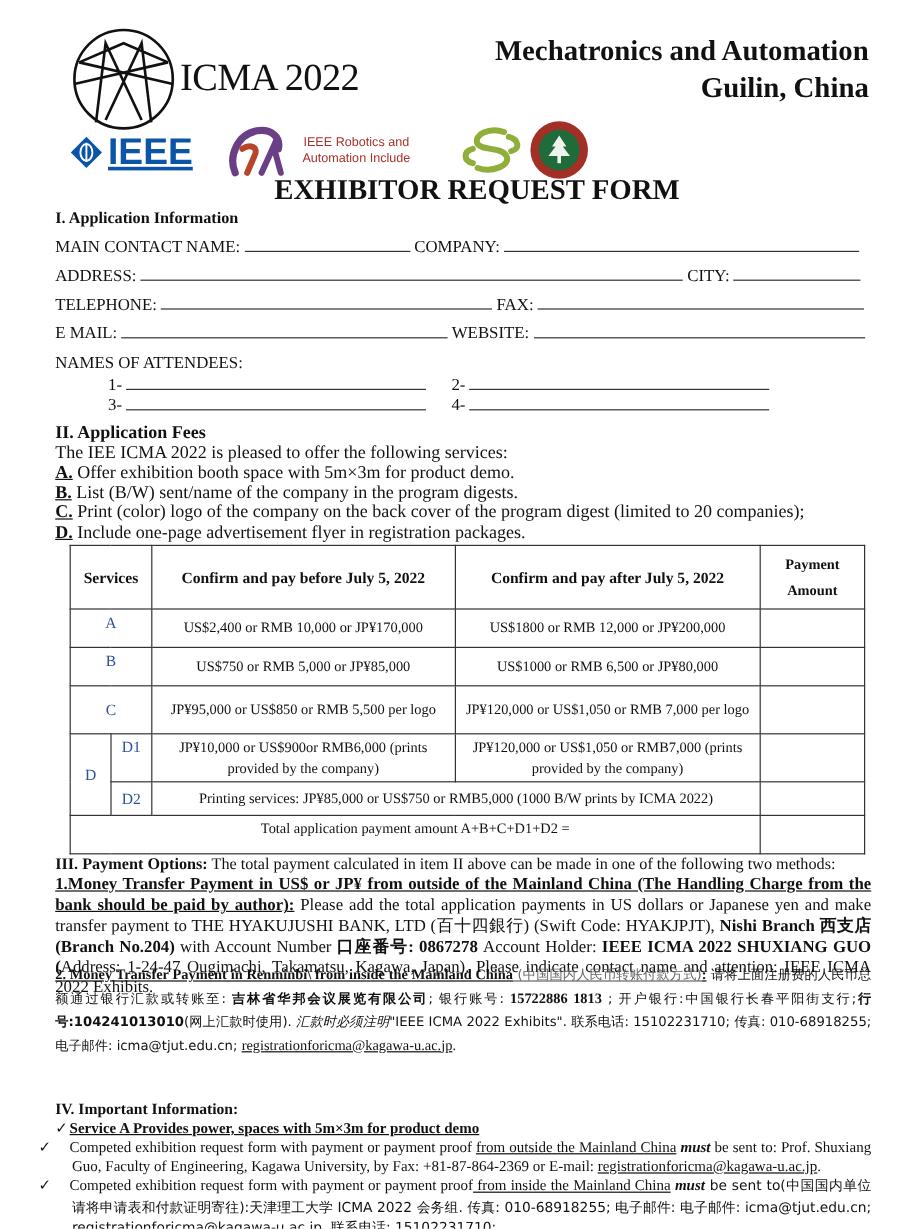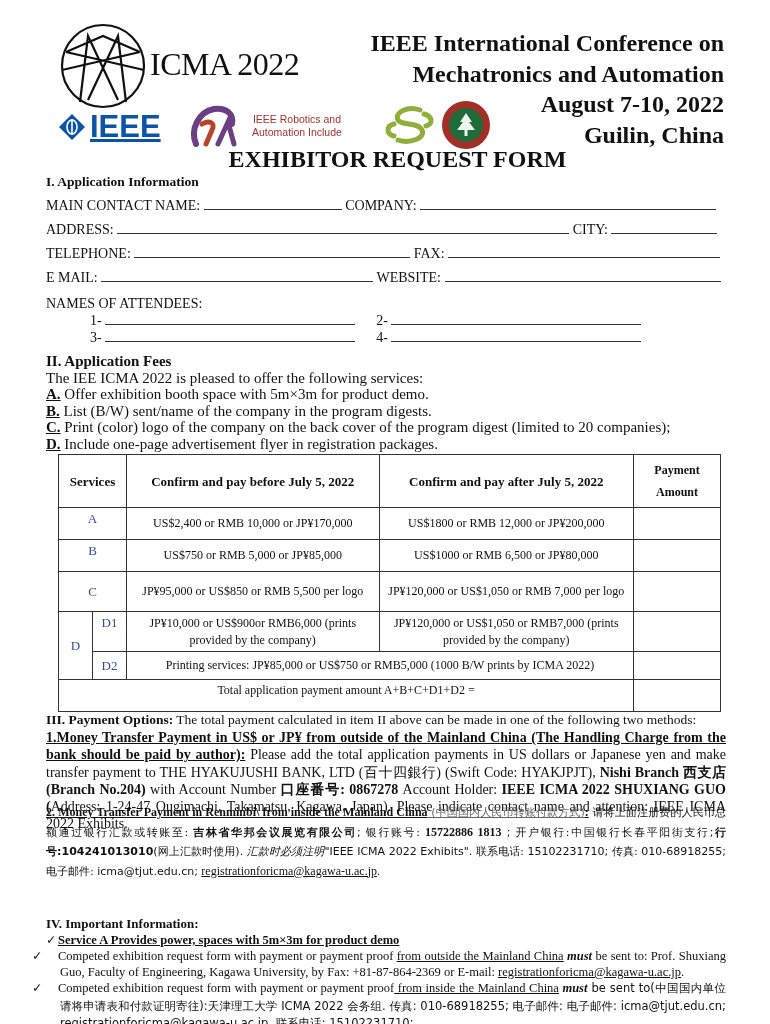--- a/index.html
+++ b/index.html
@@ -41,23 +41,21 @@
 </head>
 <body>
 
 <svg class="abs" id="icma-logo" viewBox="0 0 90 88">
   <circle cx="45" cy="44" r="41" fill="none" stroke="#111" stroke-width="2.2"></circle>
   <path d="M8 30 L45 14 L82 30 M22 80 L30 14 L60 78 M68 80 L60 14 L30 78 M8 30 L86 48 M82 30 L4 48" fill="none" stroke="#111" stroke-width="2.2"></path>
 </svg>
 <div class="abs serif" id="icma-title">ICMA 2022</div>
 
 <div class="abs" id="conf-title">
-  <div>IEEE International Conference on</div>
   <div>Mechatronics and Automation</div>
-  <div>August 7-10, 2022</div>
   <div>Guilin, China</div>
 </div>
 
 <div class="abs" id="ieee-logo">
   <svg width="28" height="28" viewBox="0 0 28 28">
     <polygon points="14,1 27,14 14,27 1,14" fill="#0a55a8"></polygon>
     <ellipse cx="14" cy="14" rx="5" ry="7" fill="none" stroke="#fff" stroke-width="1.6"></ellipse>
     <line x1="14" y1="6" x2="14" y2="22" stroke="#fff" stroke-width="1.6"></line>
   </svg>
   <span id="ieee-word">IEEE</span>

